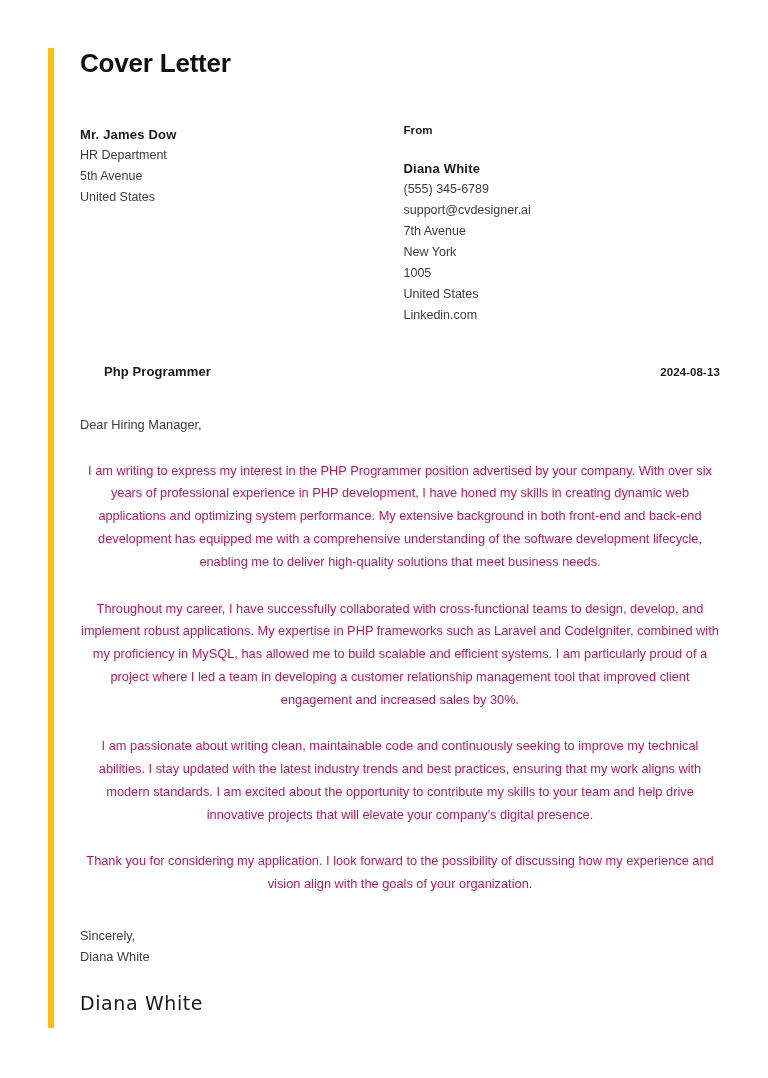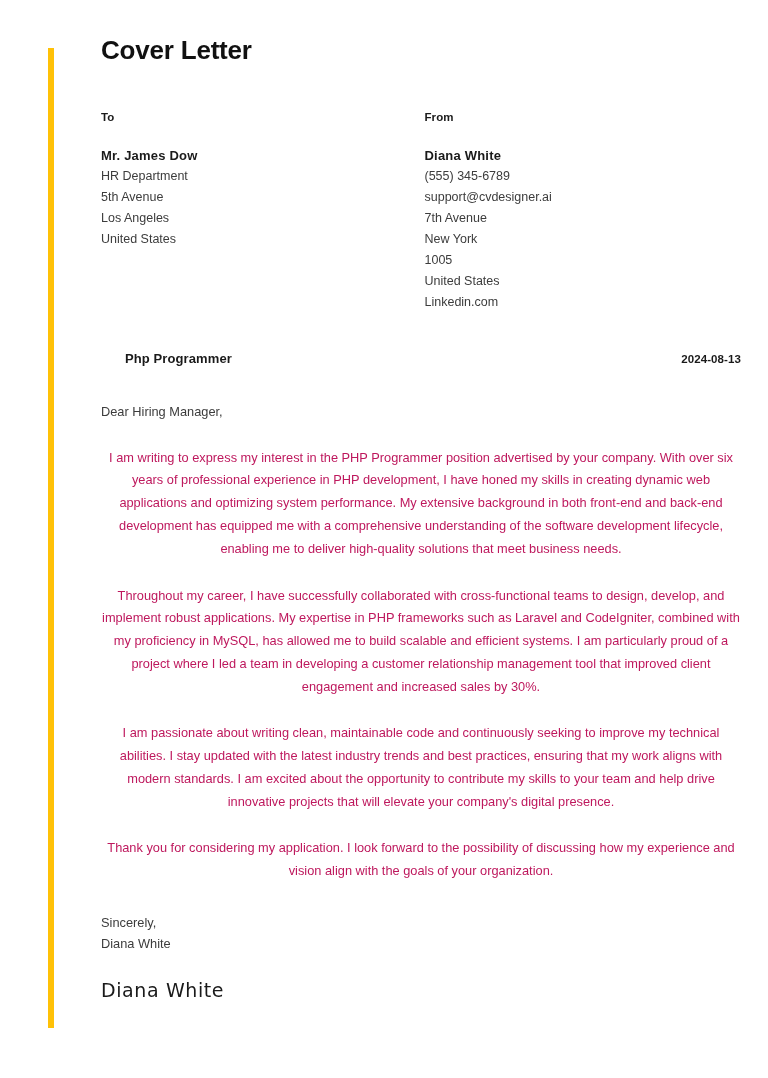--- a/index.html
+++ b/index.html
@@ -28,23 +28,22 @@
     left: 48px;
     top: 48px;
     width: 6px;
     height: 980px;
     background: #FFC107;
   }
 
   .content {
     position: absolute;
     left: 80px;
-    top: 23px;
+    top: 36px;
     width: 640px;
-    margin-left: 21px;
   }
 
   
   .doc-title {
     font-size: 26px;
     font-weight: bold;
     color: #111111;
     letter-spacing: -0.2px;
     margin: 0;
     padding-top: 12px;
@@ -144,25 +143,23 @@
 
   <div class="accent-bar"></div>
 
   <div class="content">
 
     <h1 class="doc-title">Cover Letter</h1>
 
     <div class="address-row">
 
       <div class="addr-col left">
-        <div class="addr-label">To</div>
         <div class="addr-name">Mr. James Dow</div>
         <div class="addr-line">HR Department</div>
         <div class="addr-line">5th Avenue</div>
-        <div class="addr-line">Los Angeles</div>
         <div class="addr-line">United States</div>
       </div>
 
       <div class="addr-col right">
         <div class="addr-label">From</div>
         <div class="addr-name">Diana White</div>
         <div class="addr-line">(555) 345-6789</div>
         <div class="addr-line">support@cvdesigner.ai</div>
         <div class="addr-line">7th Avenue</div>
         <div class="addr-line">New York</div>

